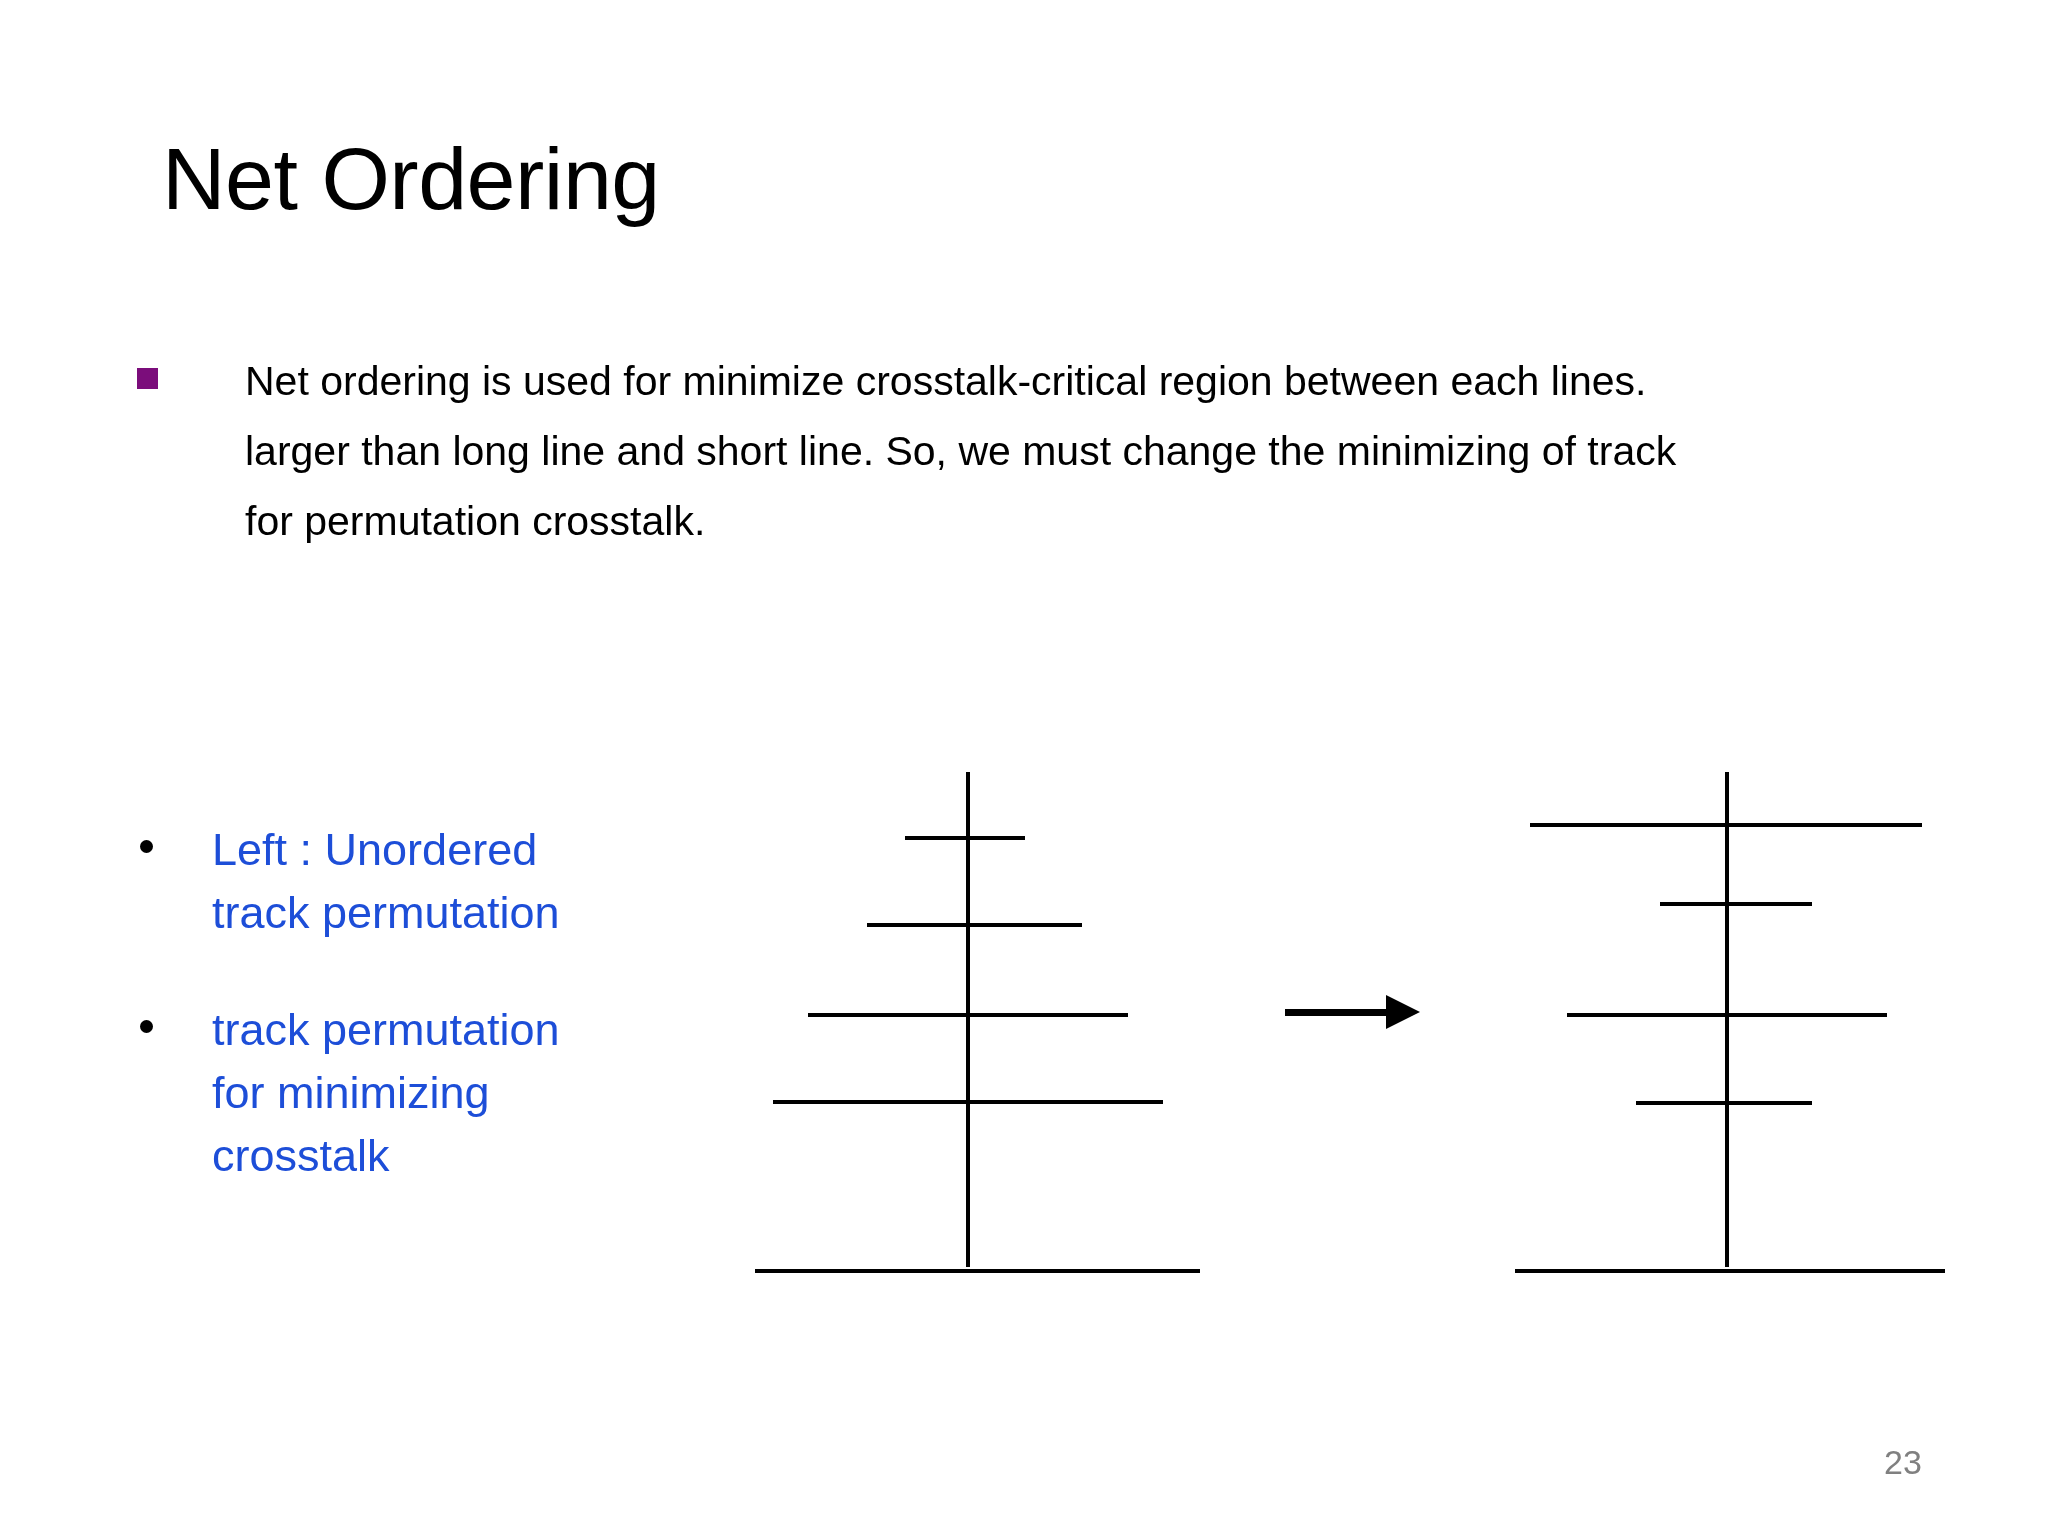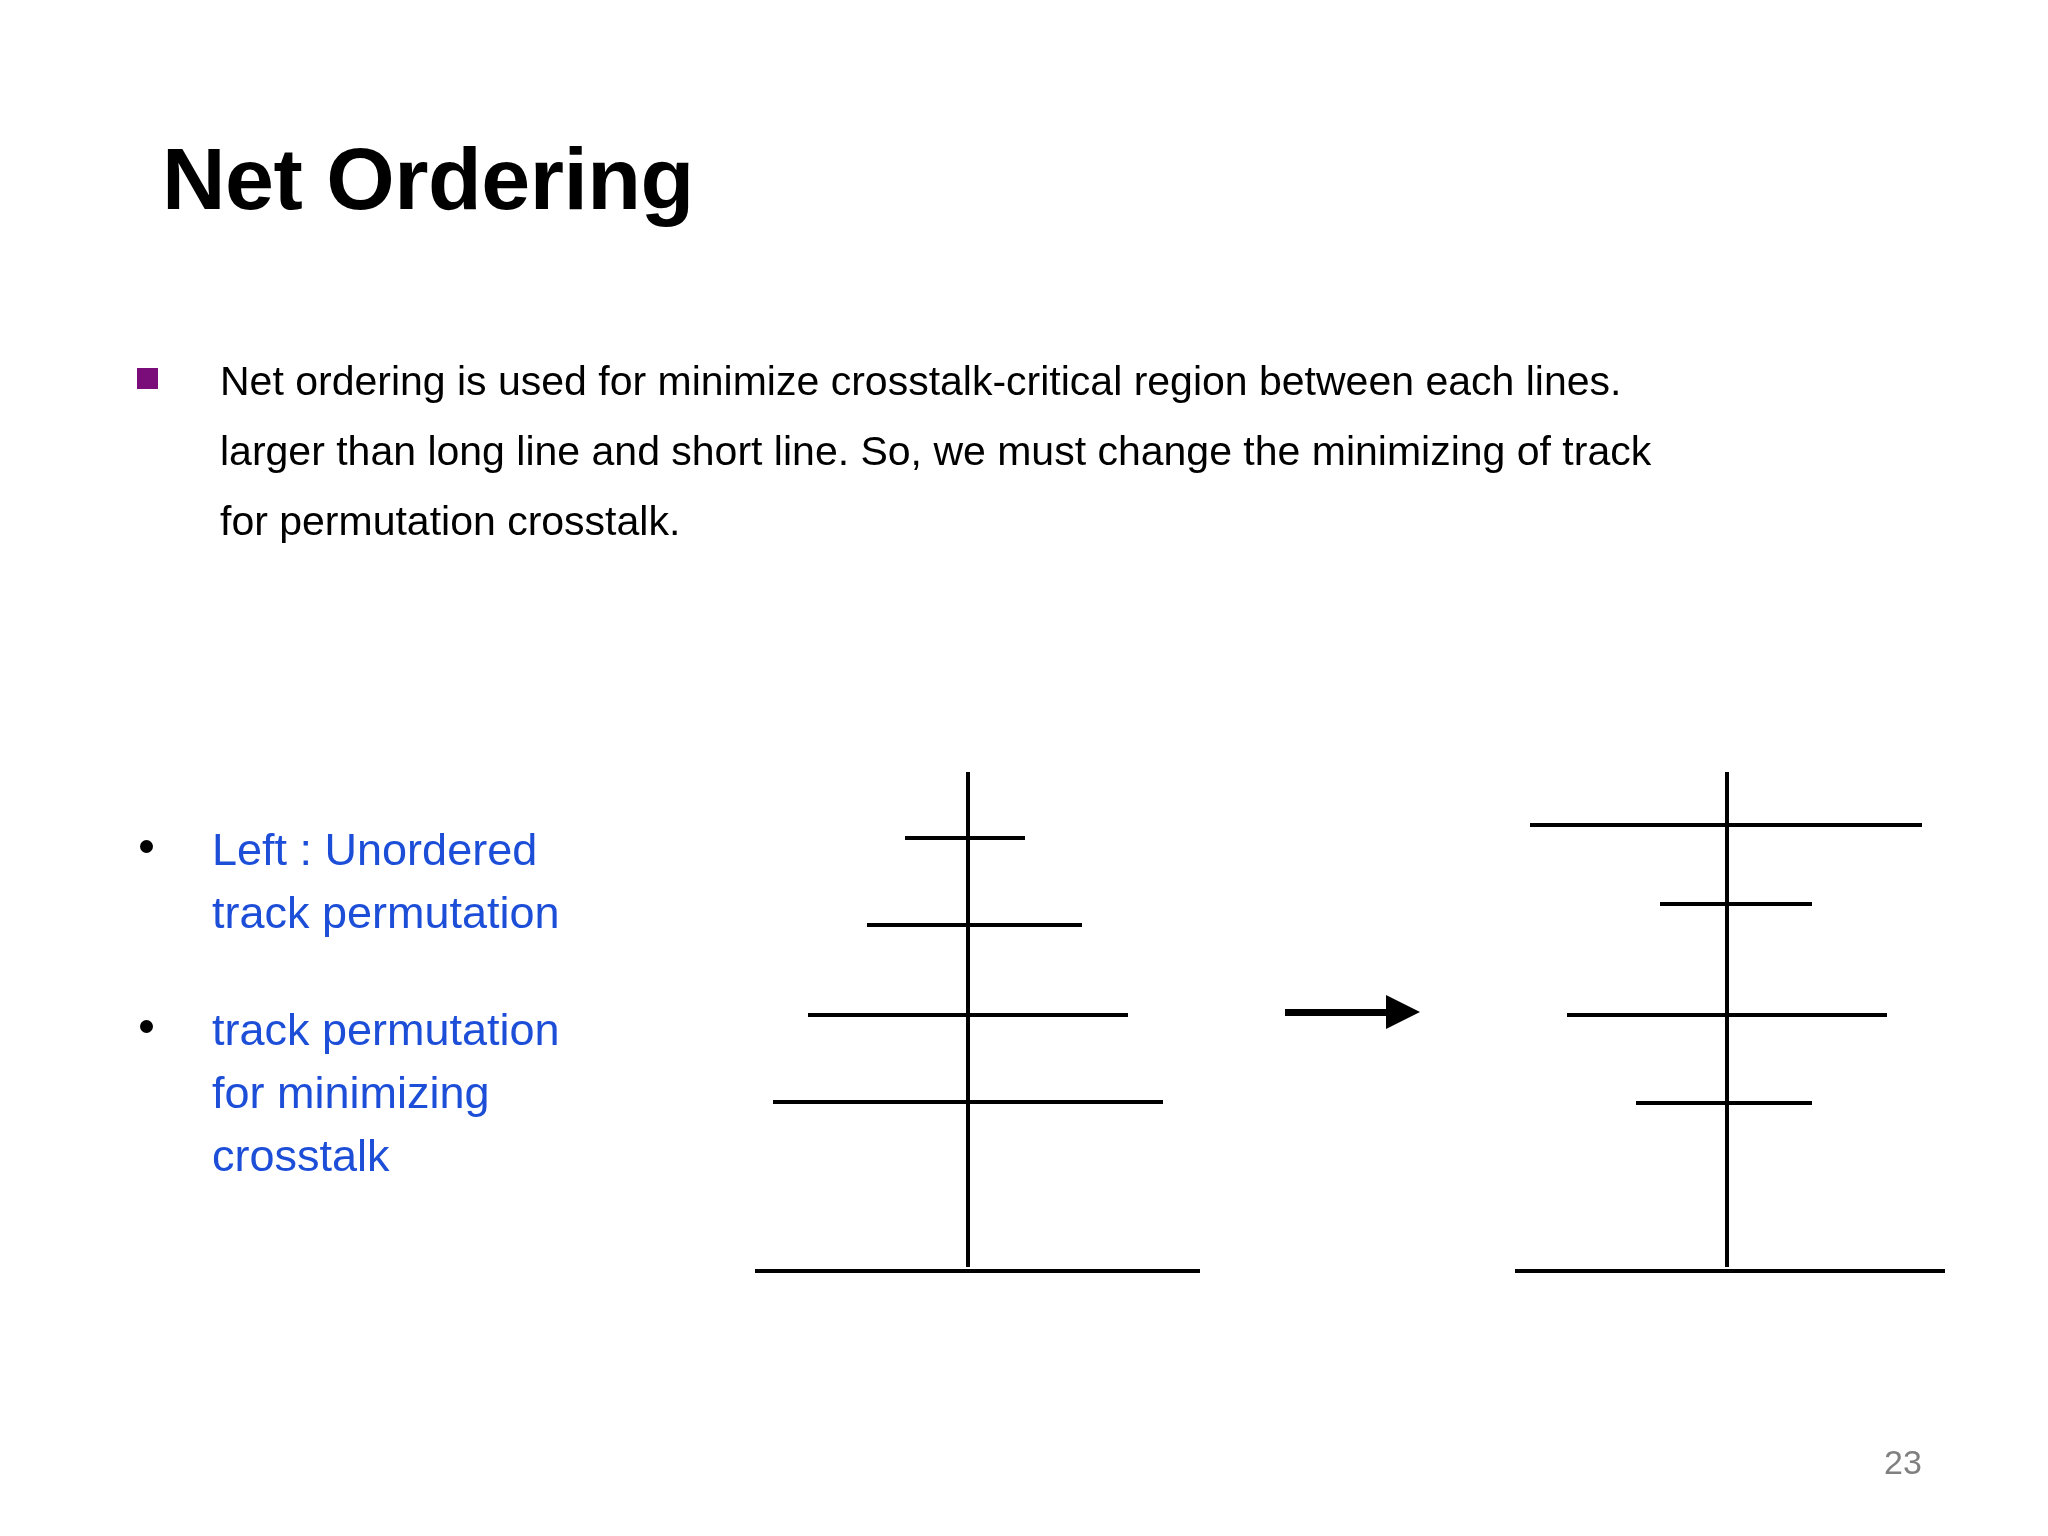--- a/index.html
+++ b/index.html
@@ -19,21 +19,21 @@
   }
 
   
   #slide-title {
     position: absolute;
     left: 162px;
     top: 133px;
     font-size: 88px;
     line-height: 1.05;
     color: #000000;
-    font-weight: 700;
+    font-weight: 400;
     letter-spacing: -0.5px;
     white-space: nowrap;
   }
 
   
   #body-block {
     position: absolute;
     left: 132px;
     top: 346px;
     width: 1790px;
@@ -52,20 +52,21 @@
   }
   #body-paragraph {
     margin-left: 88px;
     font-size: 41px;
     line-height: 70px;
     color: #000000;
   }
   #body-paragraph .ln {
     display: block;
     white-space: nowrap;
+    margin-left: 25px;
   }
 
   
   #legend-list {
     position: absolute;
     left: 140px;
     top: 818px;
     width: 560px;
   }
   .legend-item {

